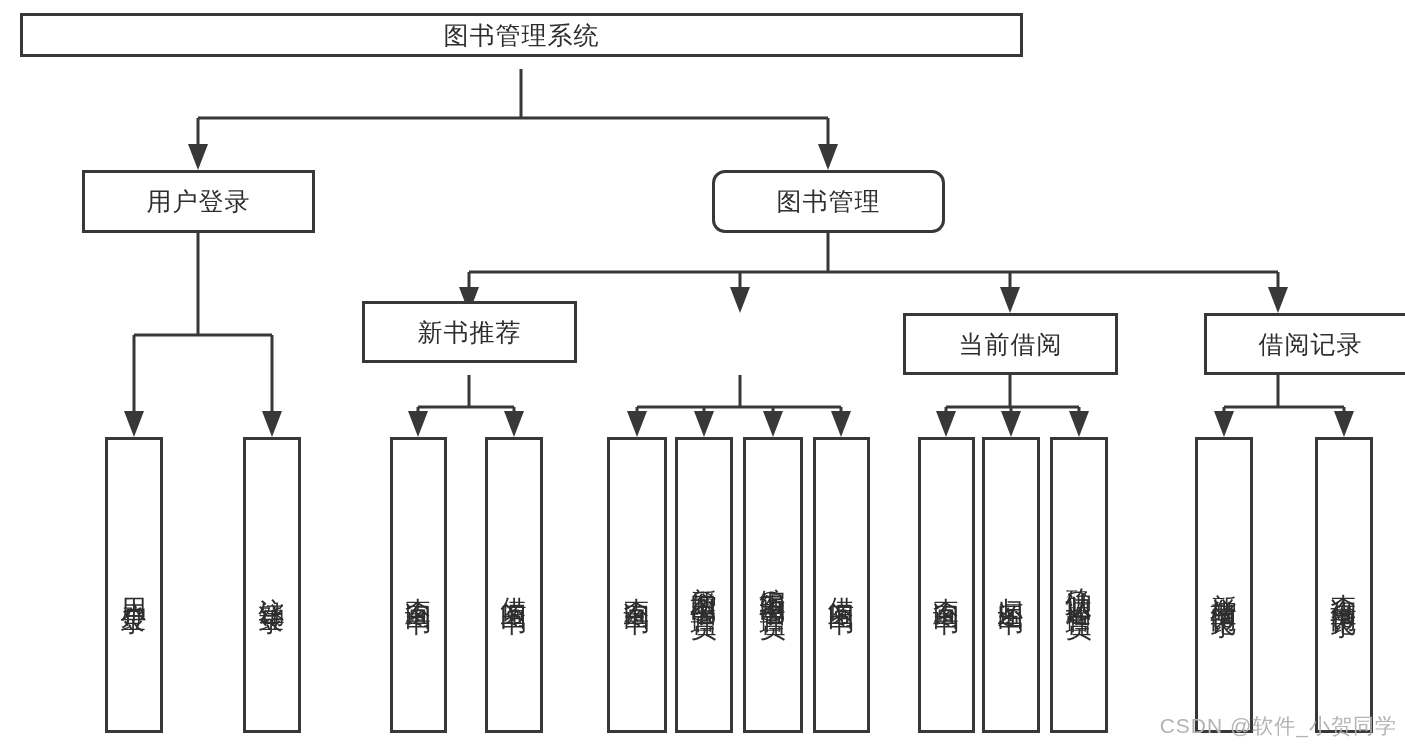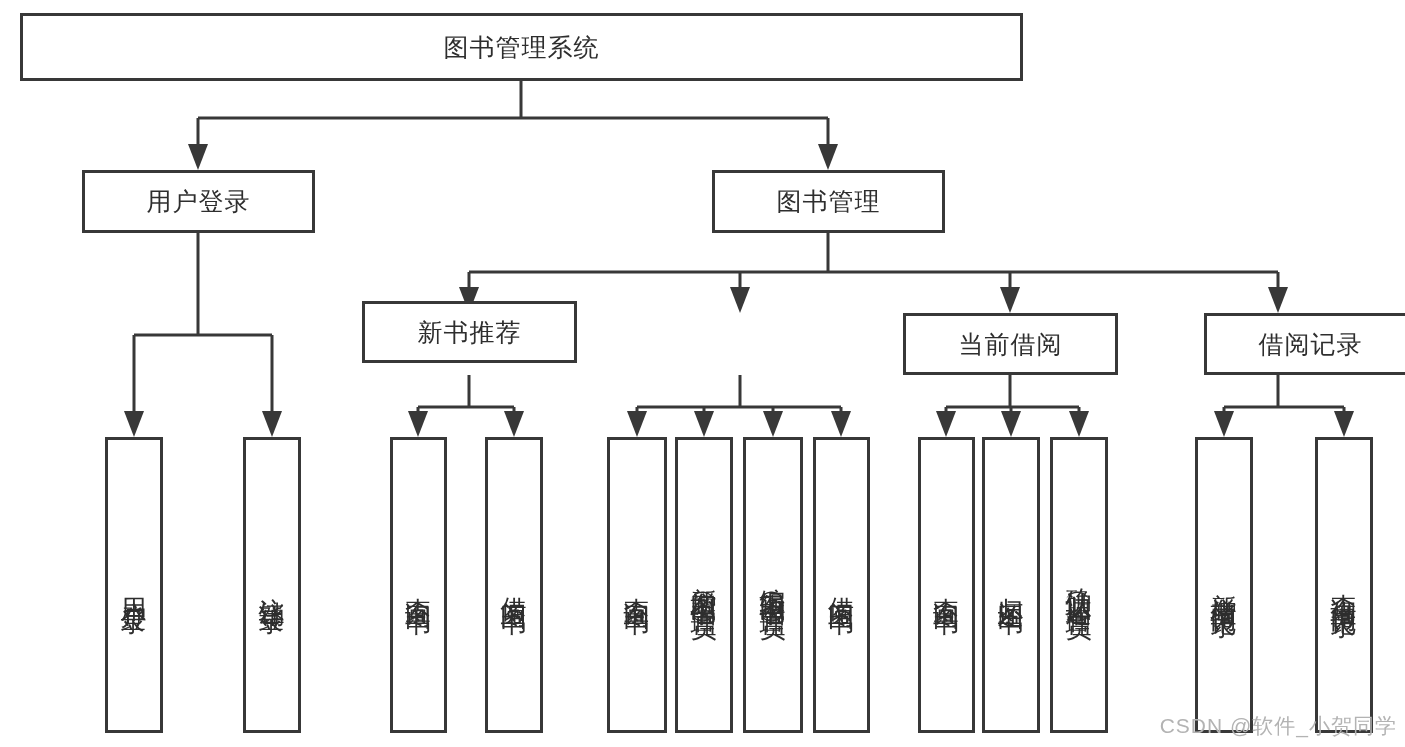--- a/index.html
+++ b/index.html
@@ -83,28 +83,28 @@
       <polygon points="763,411 783,411 773,437"></polygon>
       <polygon points="831,411 851,411 841,437"></polygon>
       <polygon points="936,411 956,411 946,437"></polygon>
       <polygon points="1001,411 1021,411 1011,437"></polygon>
       <polygon points="1069,411 1089,411 1079,437"></polygon>
       <polygon points="1214,411 1234,411 1224,437"></polygon>
       <polygon points="1334,411 1354,411 1344,437"></polygon>
     </g>
   </svg>
 
-  <div class="box" style="left:20px;top:13px;width:1003px;height:68px;">
+  <div class="box" style="left:20px;top:13px;width:1003px;height:44px;">
     <span class="h-label">图书管理系统</span>
   </div>
 
   <div class="box" style="left:82px;top:170px;width:233px;height:63px;">
     <span class="h-label">用户登录</span>
   </div>
-  <div class="box" style="left:712px;top:170px;width:233px;height:63px;">
+  <div class="box" style="left:712px;top:170px;width:233px;height:63px;border-radius:13px;">
     <span class="h-label">图书管理</span>
   </div>
 
   <div class="box" style="left:362px;top:301px;width:215px;height:62px;">
     <span class="h-label">新书推荐</span>
   </div>
   <div class="box" style="left:903px;top:313px;width:215px;height:62px;">
     <span class="h-label">当前借阅</span>
   </div>
   <div class="box" style="left:1172px;top:313px;width:213px;height:62px;margin-left:32px;">

